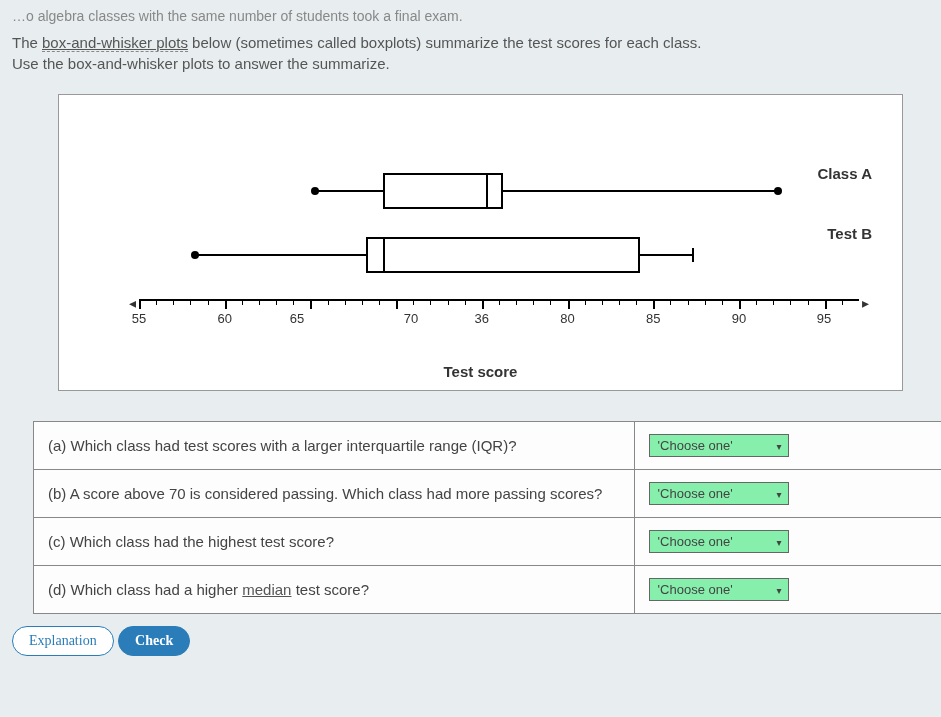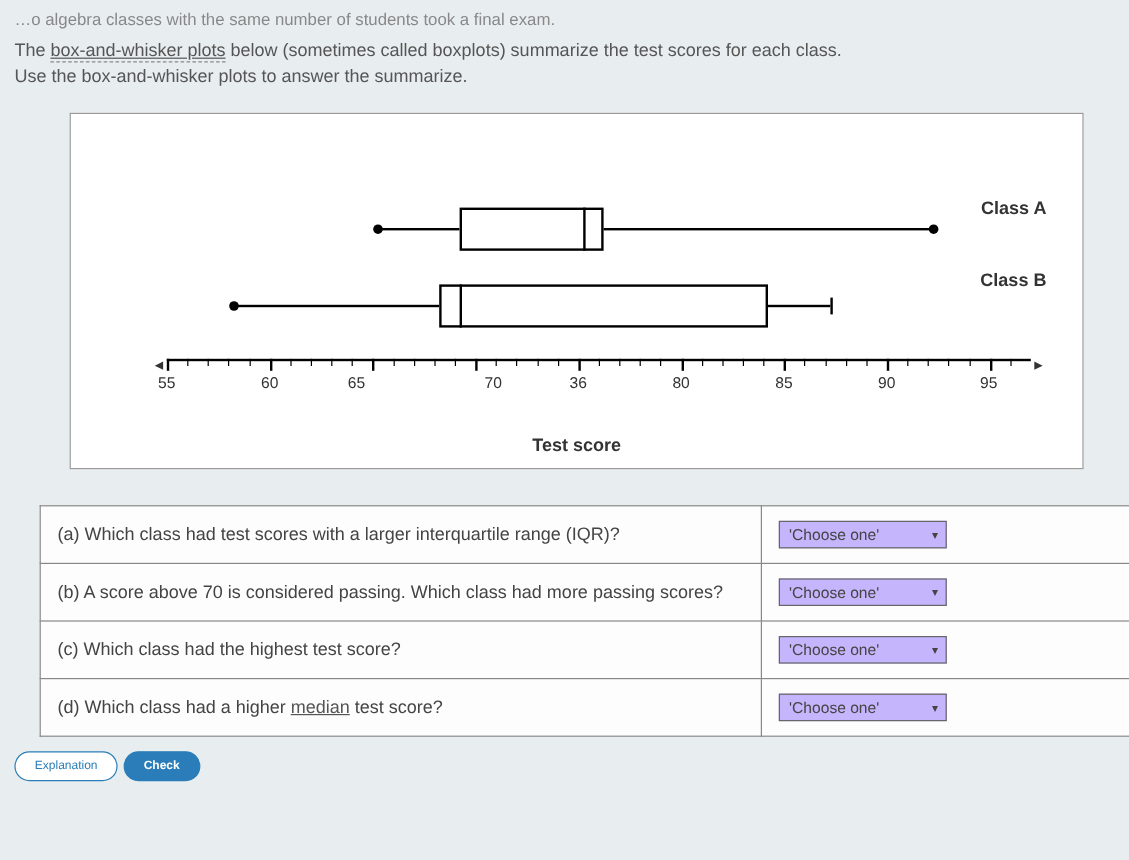--- a/index.html
+++ b/index.html
@@ -92,21 +92,21 @@
       padding: 12px 14px;
       vertical-align: middle;
       font-size: 15px;
       color: #444;
     }
     .questions td.q-text { width: 65%; }
     .questions td.q-ans { width: 35%; }
     .select-box {
       display: inline-block;
       border: 1px solid #666;
-      background: #c4b5fd;
+      background: #86efac;
       padding: 3px 32px 3px 8px;
       font-size: 13px;
       position: relative;
       min-width: 140px;
     }
     .select-box .chev {
       position: absolute;
       right: 6px;
       top: 50%;
       transform: translateY(-50%);
@@ -118,22 +118,23 @@
     }
     
     .bottom-buttons {
       margin-top: 12px;
       padding-left: 4px;
     }
     .btn {
       display: inline-block;
       border-radius: 18px;
       padding: 6px 16px;
-      font-size: 10px;
+      font-size: 14px;
       cursor: pointer;
+      font-family: Liberation Serif, serif;
     }
     .btn-outline {
       border: 1px solid #2a7db8;
       background: #fff;
       color: #2a7db8;
     }
     .btn-primary {
       border: 1px solid #2a7db8;
       background: #2a7db8;
       color: #fff;
@@ -146,21 +147,21 @@
 <div class="header-line">…o algebra classes with the same number of students took a final exam.</div>
 
 <div class="intro">
   <span>The </span><span class="underline-term">box-and-whisker plots</span><span> below (sometimes called boxplots) summarize the test scores for each class.</span><br>
   <span>Use the box-and-whisker plots to answer the summarize.</span>
 </div>
 
 <div class="chart-container">
   <div class="chart-inner">
     <div class="class-label" style="top:6px;">Class A</div>
-    <div class="class-label" style="top:66px;">Class B</div>
+    <div class="class-label" style="top:66px;">Test B</div>
 
     <div class="plot-area">
 
       <div class="boxplot" style="top:14px;">
         <div class="bp-dot" style="left:205.7px;"></div>
         <div class="bp-line bp-whisker-h" style="left:205.7px; width:68.6px;"></div>
         <div class="bp-box" style="left:274.3px; width:120px;"></div>
         <div class="bp-median" style="left:377.1px;"></div>
         <div class="bp-line bp-whisker-h" style="left:394.3px; width:274.3px;"></div>
         <div class="bp-dot" style="left:668.6px;"></div>

